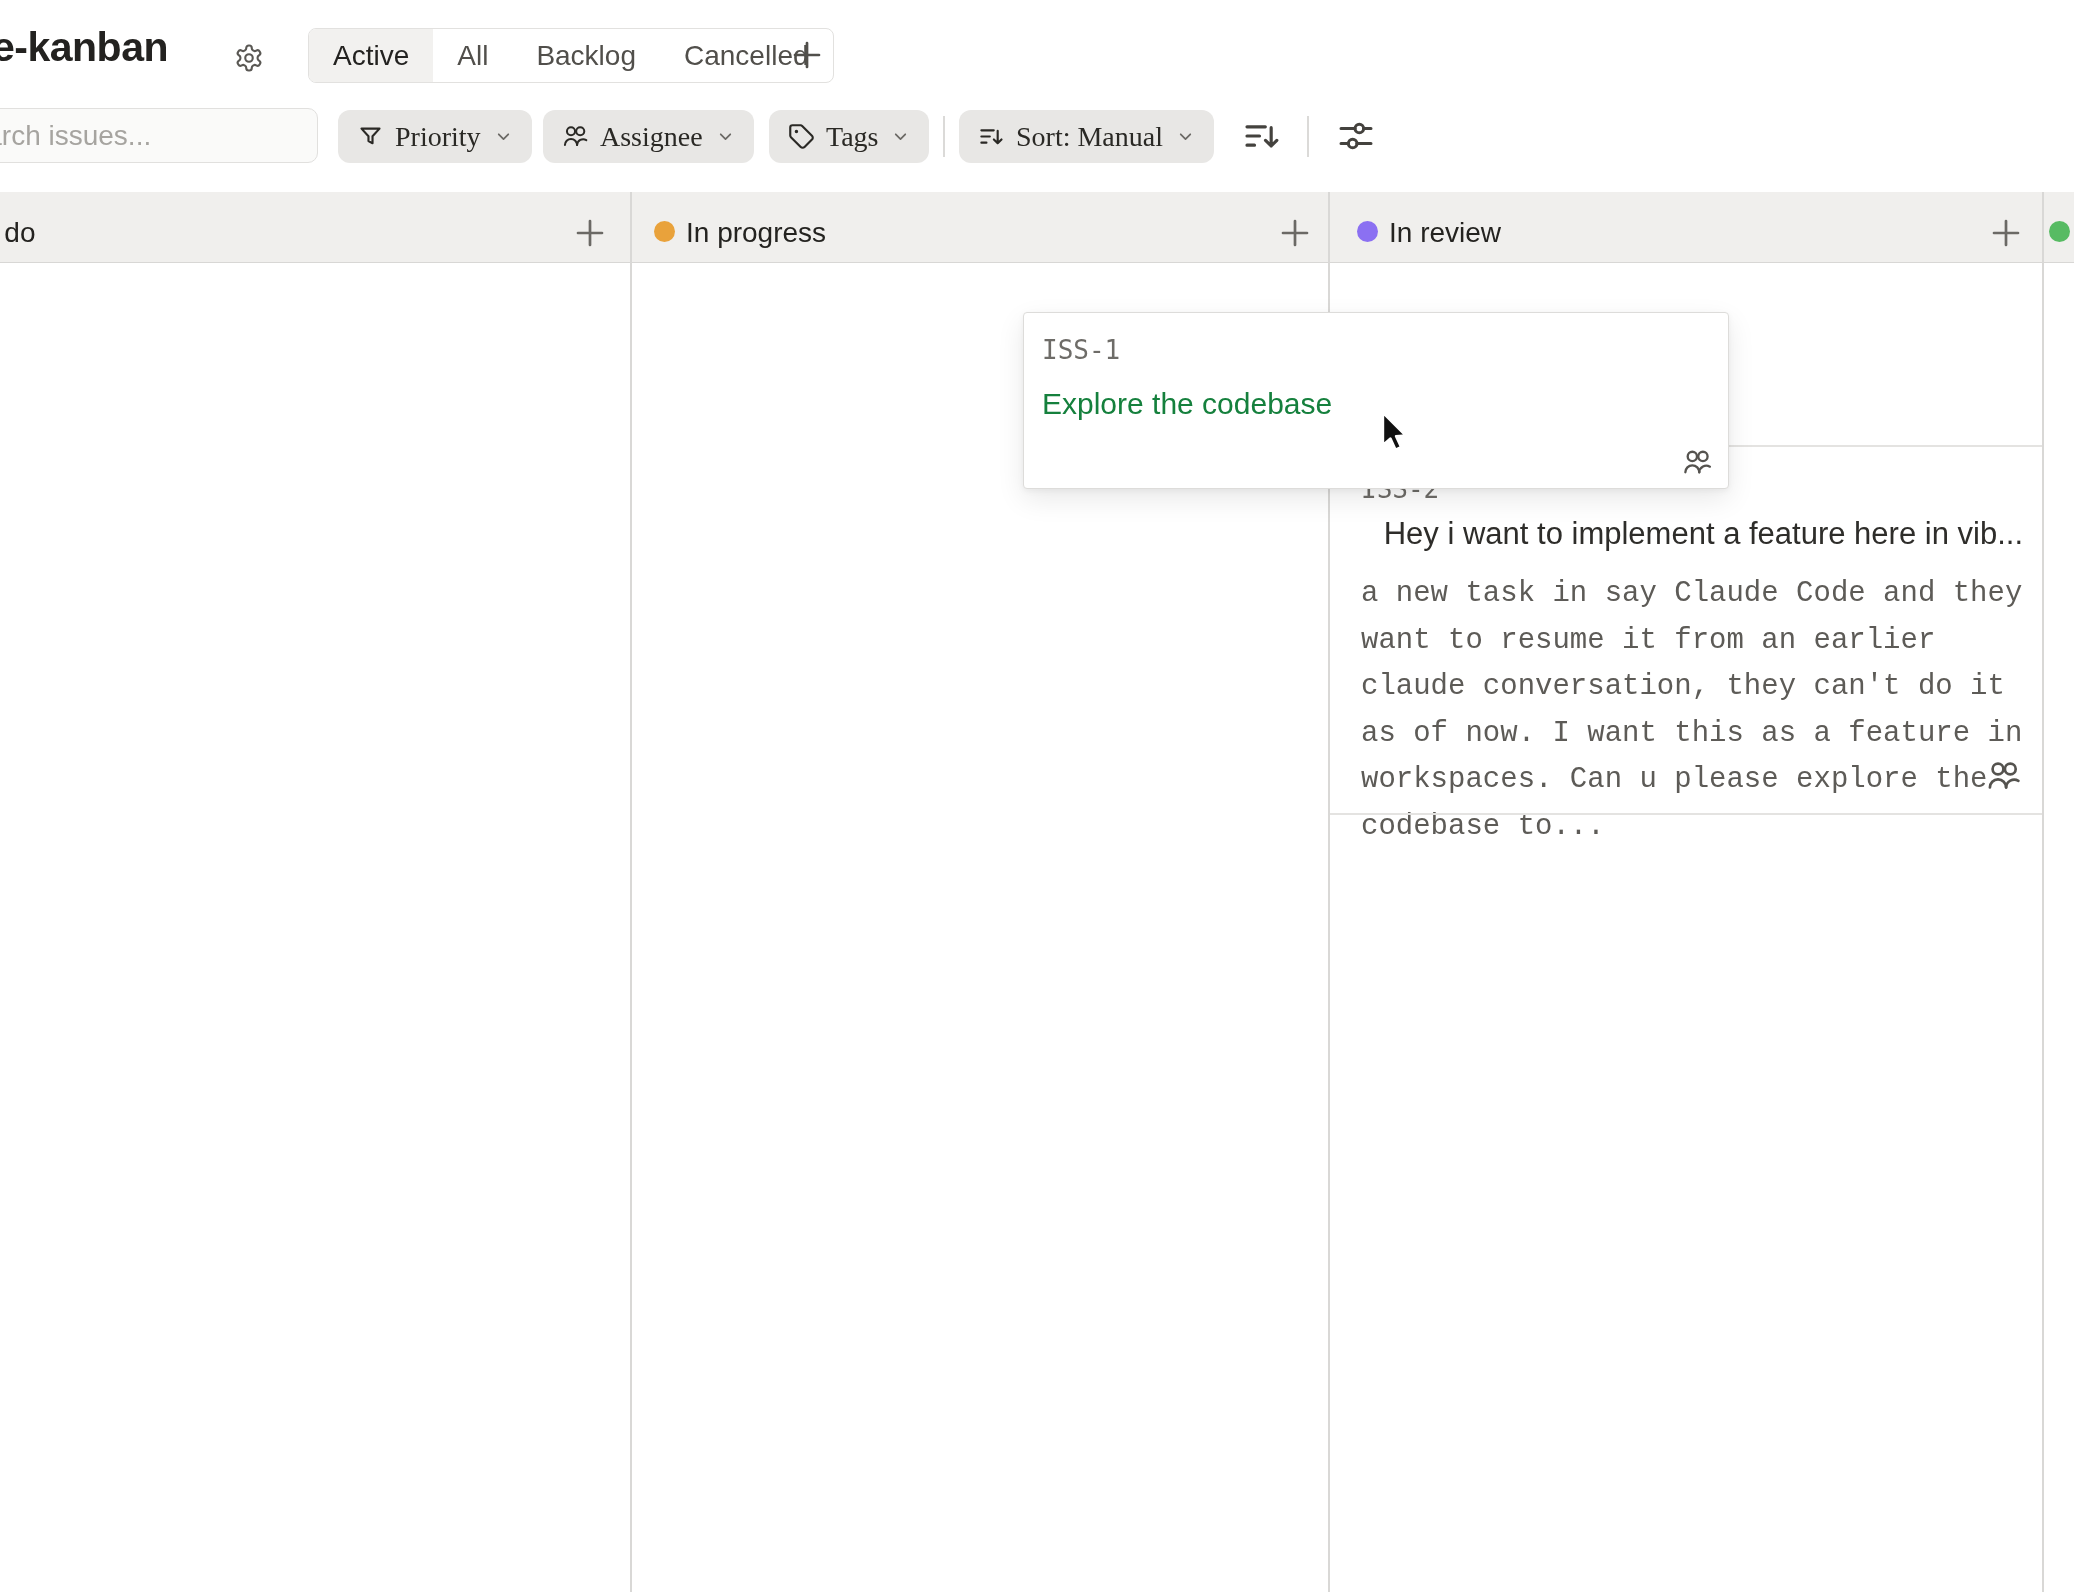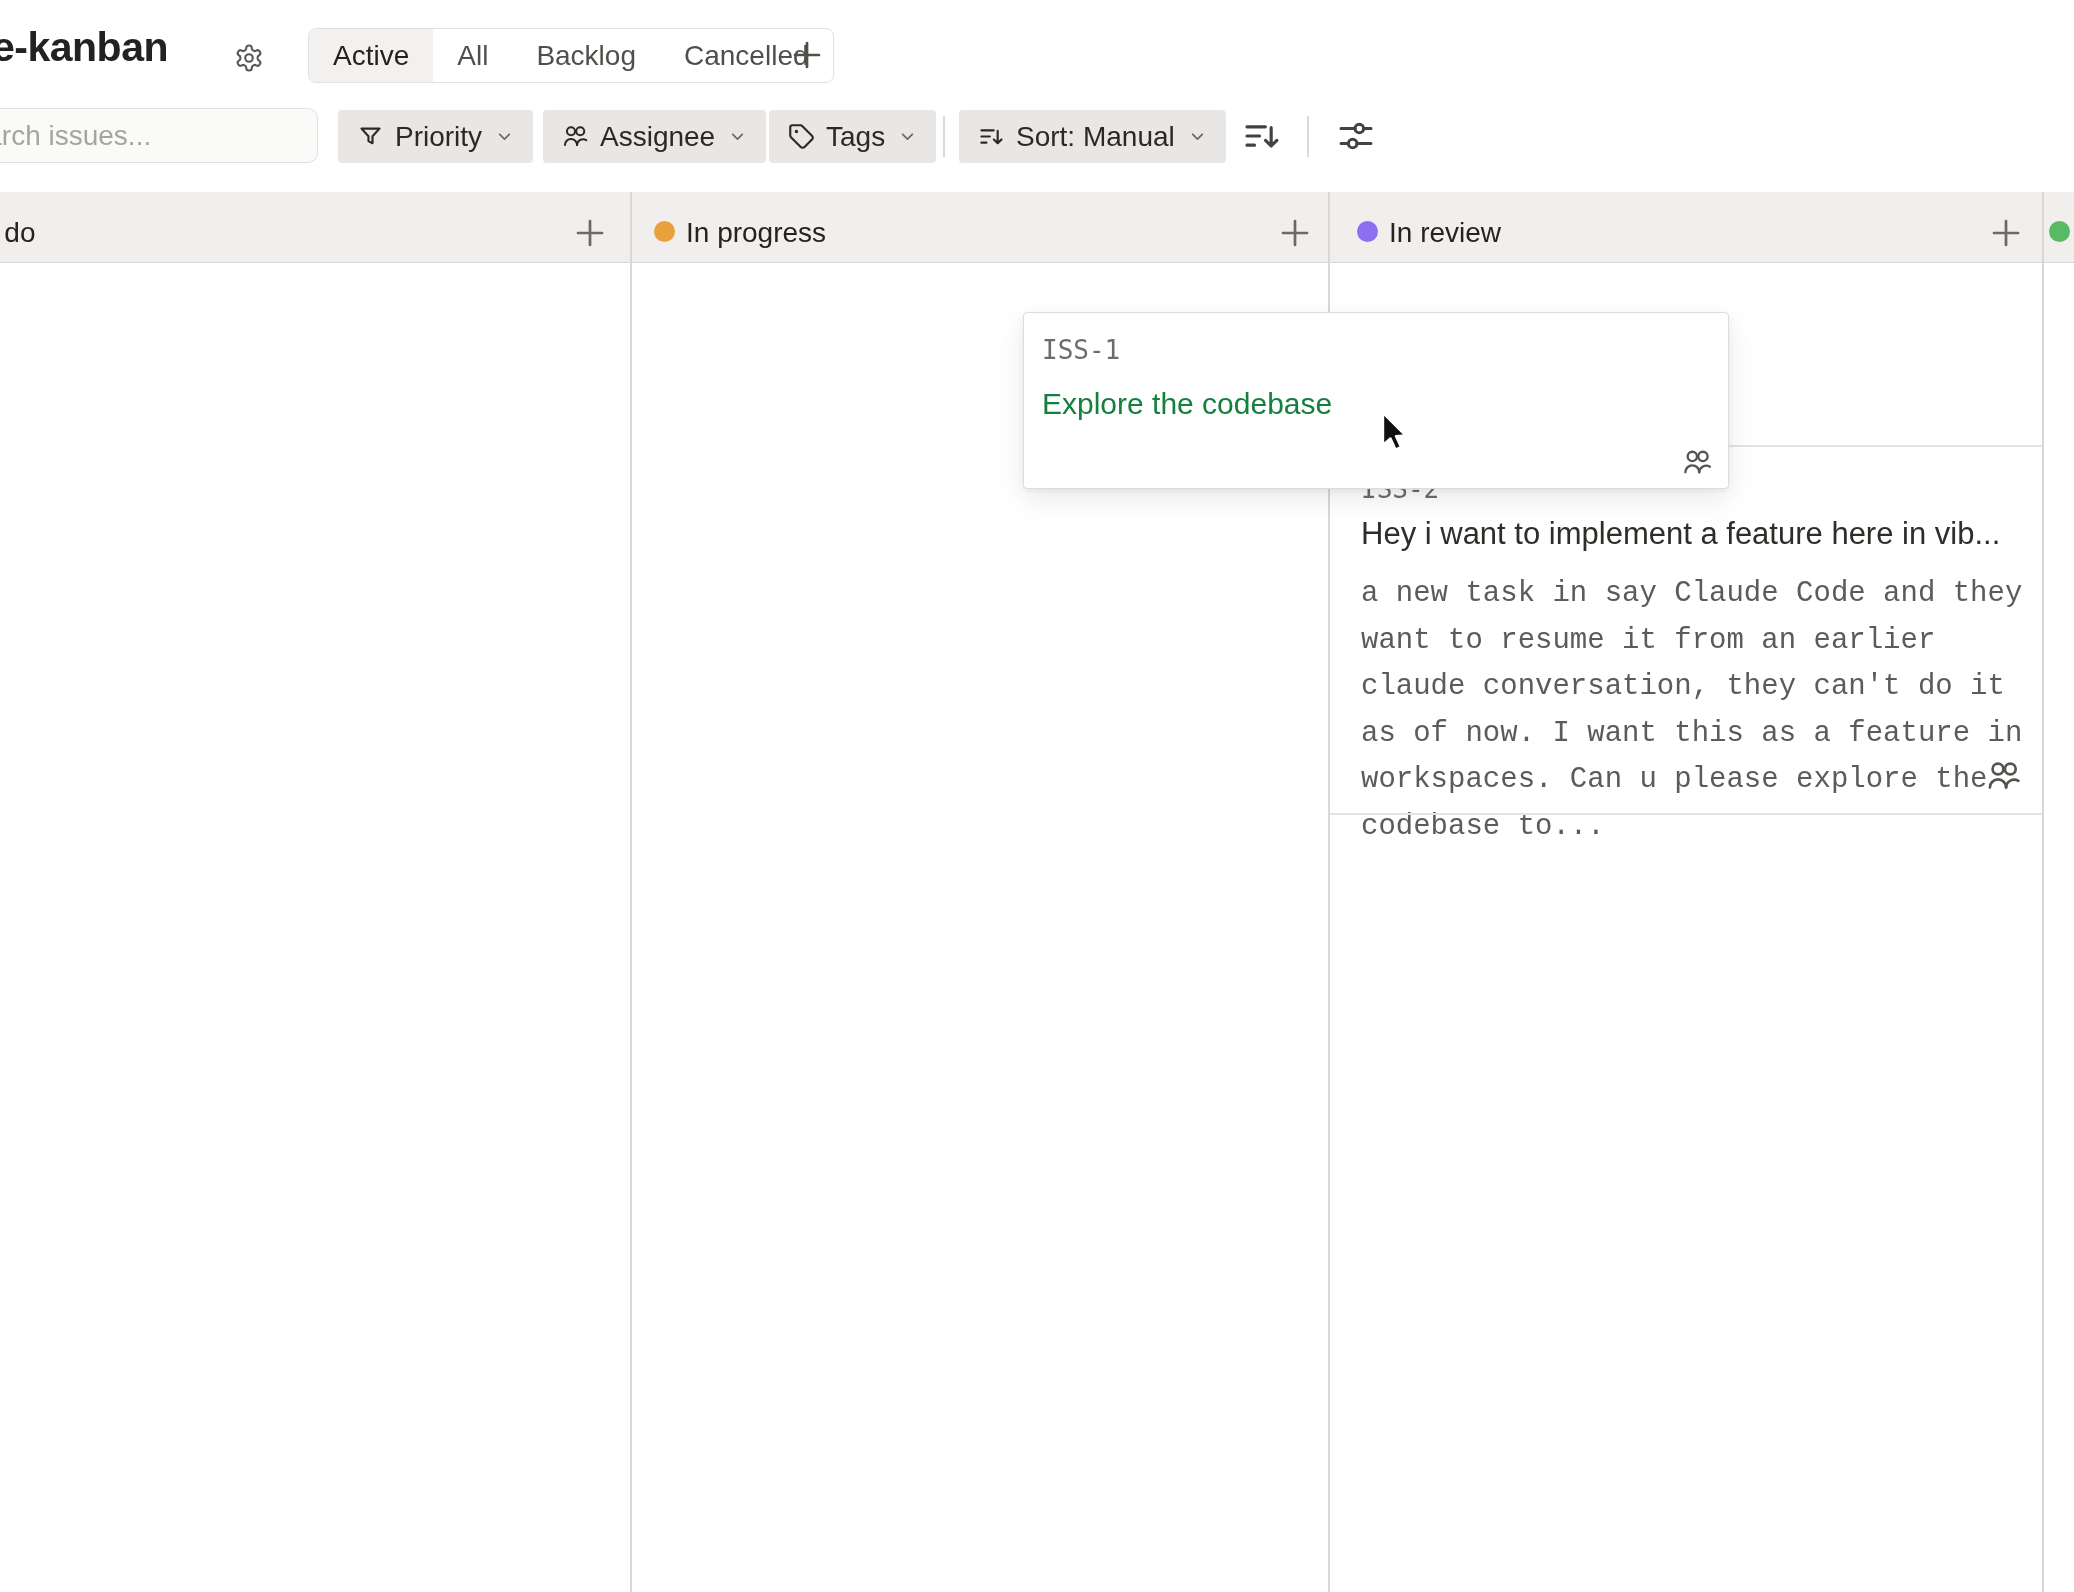--- a/index.html
+++ b/index.html
@@ -15,40 +15,40 @@
   .tab{display:flex;align-items:center;padding:0 24px;font-size:28px;color:#514f4b;cursor:default;white-space:nowrap;}
   .tab.active{background:#f2f1ef;color:#232220;}
   .add-view{left:789px;top:37px;width:36px;height:36px;color:#514f4b;}
 
   
   .search{left:-73px;top:108px;width:391px;height:55px;box-sizing:border-box;
           border:1.5px solid #e1e0de;border-radius:10px;background:#fafaf9;
           padding:0 24px;font-size:28px;color:#514f4b;outline:none;font-family:"Liberation Sans",sans-serif;}
   .search::placeholder{color:#a6a4a0;}
   .fbtn{top:110px;height:53px;display:flex;align-items:center;gap:11px;padding:0 19px;
-        background:#e8e7e5;border-radius:4px;font-size:28px;color:#2a2925;box-sizing:border-box;}
+        background:#e8e7e5;border-radius:12px;font-size:28px;color:#2a2925;box-sizing:border-box;font-family:Liberation Serif, serif;}
   .fbtn svg.lead{width:27px;height:27px;color:#2a2925;flex:0 0 auto;}
   .fbtn svg.chev{width:19px;height:19px;color:#6b6965;margin-left:2px;flex:0 0 auto;}
   .vdiv{top:116px;width:2px;height:41px;background:#dbdad8;}
   .bare-icon{top:116px;width:40px;height:40px;color:#44423e;}
 
   
   .band{left:0;top:192px;width:2074px;height:71px;background:#f0efed;border-bottom:1.5px solid #d8d7d5;box-sizing:border-box;}
   .colname{top:217px;font-size:28px;color:#242320;white-space:nowrap;}
   .dot{top:221px;width:21px;height:21px;border-radius:50%;}
   .colplus{top:215px;width:36px;height:36px;color:#6b6965;}
 
   
   .coldiv{top:192px;width:2px;height:1400px;background:#d9d8d6;}
   .rowline{height:1.5px;background:#e4e3e1;}
 
   
   .card-id{font-family:"DejaVu Sans Mono",monospace;font-size:26px;color:#6e6c68;white-space:nowrap;}
   .rv-title{left:1361px;top:516px;width:662px;font-size:31px;font-weight:500;color:#2e2d2a;
-            white-space:nowrap;overflow:hidden;}
+            white-space:nowrap;overflow:hidden;text-align:right;}
   .rv-desc{left:1361px;top:571px;width:672px;font-size:29px;line-height:46.5px;color:#5d5b57;font-family:Liberation Mono, monospace;}
   .users-icon{color:#55534f;}
 
   
   .dragcard{left:987px;top:312px;width:706px;height:177px;background:#fff;
             border:1.5px solid #dddcda;border-radius:4px;box-sizing:border-box;
             box-shadow:0 10px 28px rgba(0,0,0,.09),0 2px 6px rgba(0,0,0,.05);z-index:10;margin-left:36px;}
   .dragcard .card-id{position:absolute;left:18px;top:22px;}
   .drag-title{position:absolute;left:18px;top:74px;font-size:30px;color:#15803d;white-space:nowrap;}
   .drag-users{position:absolute;left:658px;top:134px;}

